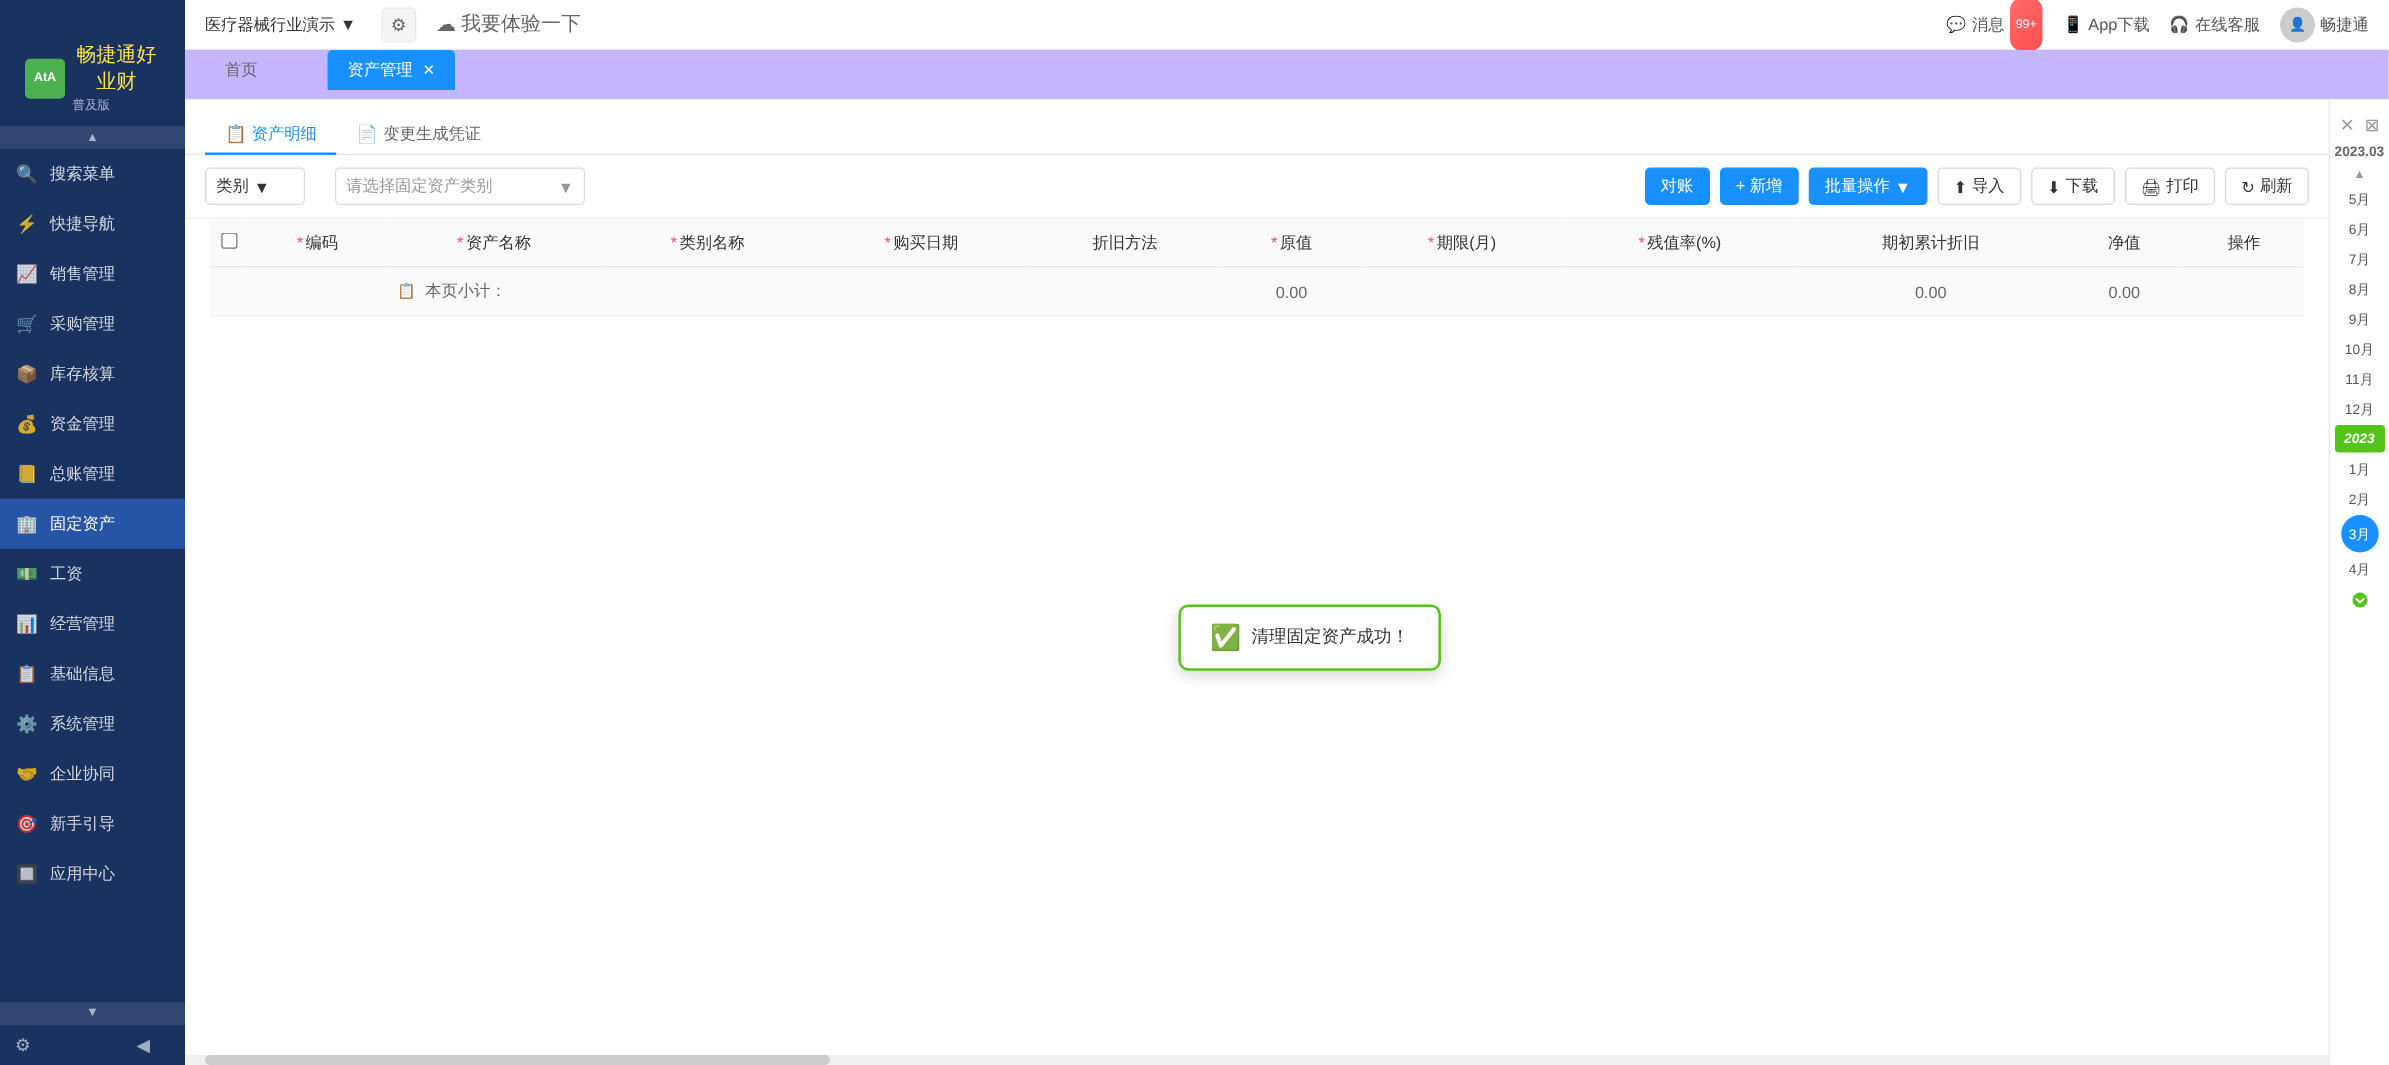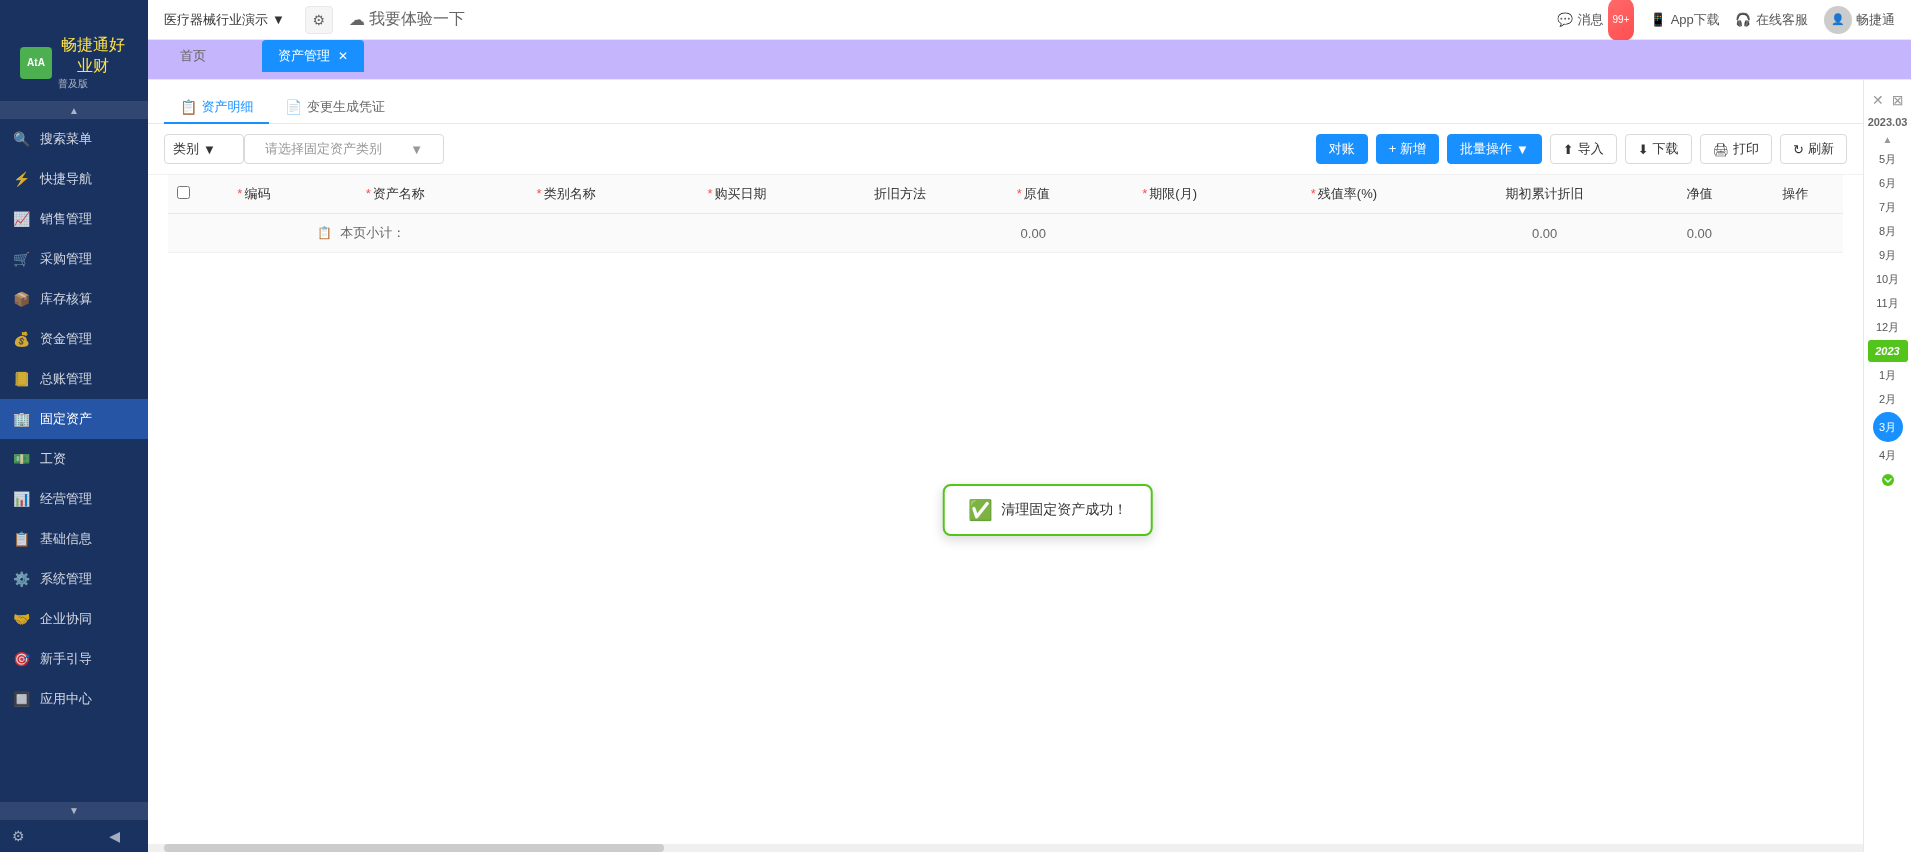--- a/index.html
+++ b/index.html
@@ -175,30 +175,30 @@
       border-radius: 4px; border: 1px solid #d9d9d9;
       background: #fff; cursor: pointer; font-size: 13px; color: #333;
       display: flex; align-items: center; gap: 4px;
       white-space: nowrap;
     }
     .btn-primary { background: #1890ff; color: #fff; border-color: #1890ff; }
     .btn-batch {
       background: #1890ff; color: #fff; border-color: #1890ff;
       display: flex; align-items: center;
     }
-    .filter-group { display: flex; align-items: flex-end; gap: 0; }
+    .filter-group { display: flex; align-items: flex-end; gap: 24px; }
     .filter-select {
       height: 30px; padding: 0 8px;
       border: 1px solid #d9d9d9; border-radius: 4px;
       font-size: 13px; color: #333; background: #fff;
       display: flex; align-items: center; cursor: pointer; gap: 4px;
       min-width: 80px;
     }
     .filter-input {
-      height: 30px; padding: 0 20px;
+      height: 30px; padding: 0 8px;
       border: 1px solid #d9d9d9; border-radius: 4px;
       font-size: 13px; color: #999; background: #fff;
       display: flex; align-items: center; cursor: pointer; gap: 4px;
       min-width: 200px;
     }
 
     
     .table-container { flex: 1; overflow: auto; padding: 0 20px; }
     table { width: 100%; border-collapse: collapse; font-size: 13px; }
     thead tr { background: #fafafa; }

